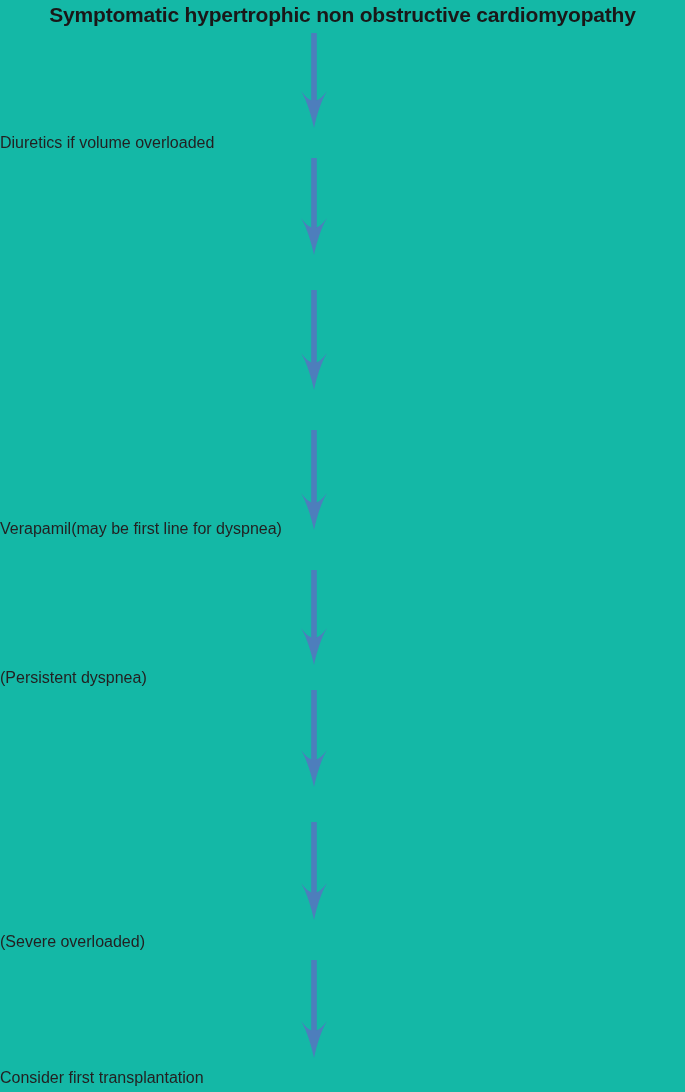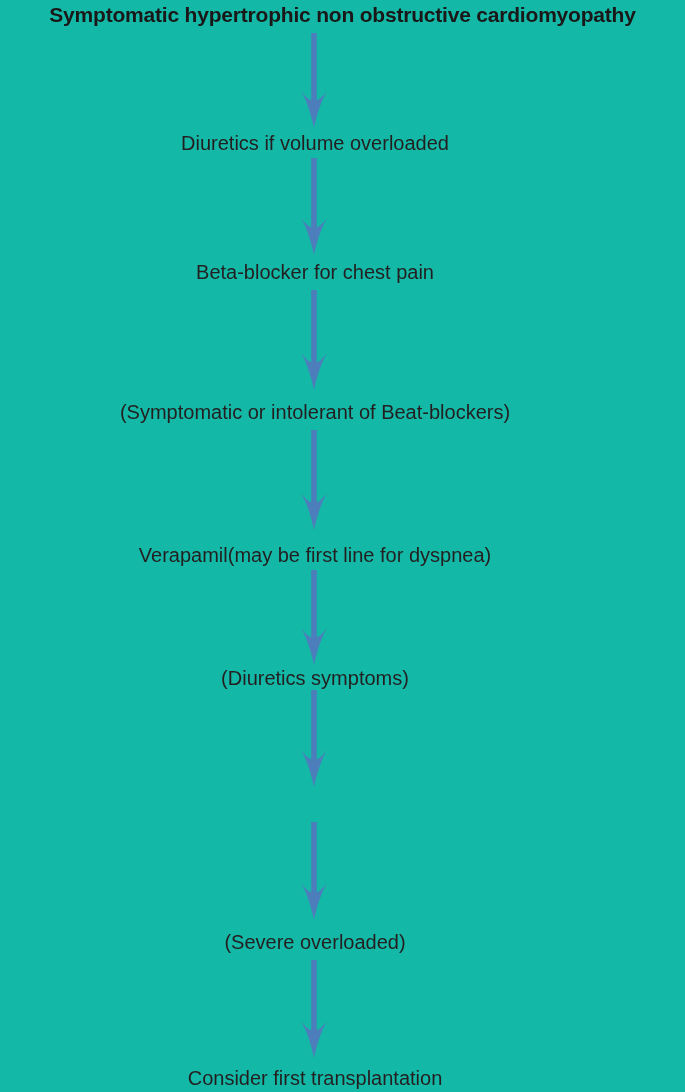--- a/index.html
+++ b/index.html
@@ -24,22 +24,21 @@
     font-size: 21px;
     line-height: 24px;
     font-weight: bold;
     letter-spacing: -0.2px;
     color: #1a1718;
   }
   .node {
     position: absolute;
     left: 0;
     width: 630px;
-    text-align: center;
-    font-size: 20px;
+    font-size: 16px;
     line-height: 24px;
     font-weight: normal;
     color: #231f20;
   }
   .arrow {
     position: absolute;
     left: 301px;
     width: 26px;
     display: block;
   }
@@ -56,42 +55,40 @@
     <path transform="translate(0,57)" d="M13 38 C10.5 26 6 11 0 1 C5.5 8.5 10 11 13 11 C16 11 20.5 8.5 26 1 C20 11 15.5 26 13 38 Z" fill="#4d7ebc"></path>
   </svg>
 
   <div class="node" style="top:131px">Diuretics if volume overloaded</div>
 
   <svg class="arrow" style="top:158px" width="26" height="97" viewBox="0 0 26 97">
     <rect x="10.2" y="0" width="5.6" height="73" fill="#4d7ebc"></rect>
     <path transform="translate(0,59)" d="M13 38 C10.5 26 6 11 0 1 C5.5 8.5 10 11 13 11 C16 11 20.5 8.5 26 1 C20 11 15.5 26 13 38 Z" fill="#4d7ebc"></path>
   </svg>
 
-  <div class="node" style="top:260px">Beta-blocker for chest pain</div>
 
   <svg class="arrow" style="top:290px" width="26" height="100" viewBox="0 0 26 100">
     <rect x="10.2" y="0" width="5.6" height="76" fill="#4d7ebc"></rect>
     <path transform="translate(0,62)" d="M13 38 C10.5 26 6 11 0 1 C5.5 8.5 10 11 13 11 C16 11 20.5 8.5 26 1 C20 11 15.5 26 13 38 Z" fill="#4d7ebc"></path>
   </svg>
 
-  <div class="node" style="top:400px">(Symptomatic or intolerant of Beat-blockers)</div>
 
   <svg class="arrow" style="top:430px" width="26" height="100" viewBox="0 0 26 100">
     <rect x="10.2" y="0" width="5.6" height="76" fill="#4d7ebc"></rect>
     <path transform="translate(0,62)" d="M13 38 C10.5 26 6 11 0 1 C5.5 8.5 10 11 13 11 C16 11 20.5 8.5 26 1 C20 11 15.5 26 13 38 Z" fill="#4d7ebc"></path>
   </svg>
 
-  <div class="node" style="top:543px">Verapamil(may be first line for dyspnea)</div>
+  <div class="node" style="top:517px">Verapamil(may be first line for dyspnea)</div>
 
   <svg class="arrow" style="top:570px" width="26" height="95" viewBox="0 0 26 95">
     <rect x="10.2" y="0" width="5.6" height="71" fill="#4d7ebc"></rect>
     <path transform="translate(0,57)" d="M13 38 C10.5 26 6 11 0 1 C5.5 8.5 10 11 13 11 C16 11 20.5 8.5 26 1 C20 11 15.5 26 13 38 Z" fill="#4d7ebc"></path>
   </svg>
 
-  <div class="node" style="top:666px">(Diuretics symptoms)</div>
+  <div class="node" style="top:666px">(Persistent dyspnea)</div>
 
   <svg class="arrow" style="top:690px" width="26" height="97" viewBox="0 0 26 97">
     <rect x="10.2" y="0" width="5.6" height="73" fill="#4d7ebc"></rect>
     <path transform="translate(0,59)" d="M13 38 C10.5 26 6 11 0 1 C5.5 8.5 10 11 13 11 C16 11 20.5 8.5 26 1 C20 11 15.5 26 13 38 Z" fill="#4d7ebc"></path>
   </svg>
 
 
   <svg class="arrow" style="top:822px" width="26" height="98" viewBox="0 0 26 98">
     <rect x="10.2" y="0" width="5.6" height="74" fill="#4d7ebc"></rect>
     <path transform="translate(0,60)" d="M13 38 C10.5 26 6 11 0 1 C5.5 8.5 10 11 13 11 C16 11 20.5 8.5 26 1 C20 11 15.5 26 13 38 Z" fill="#4d7ebc"></path>

